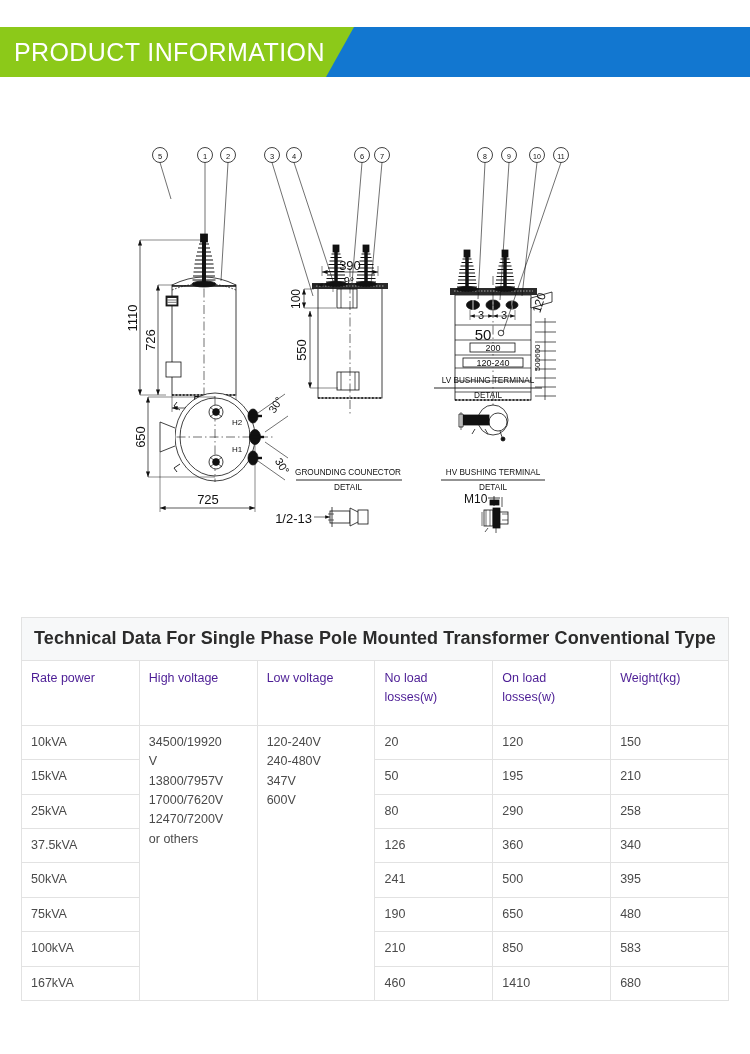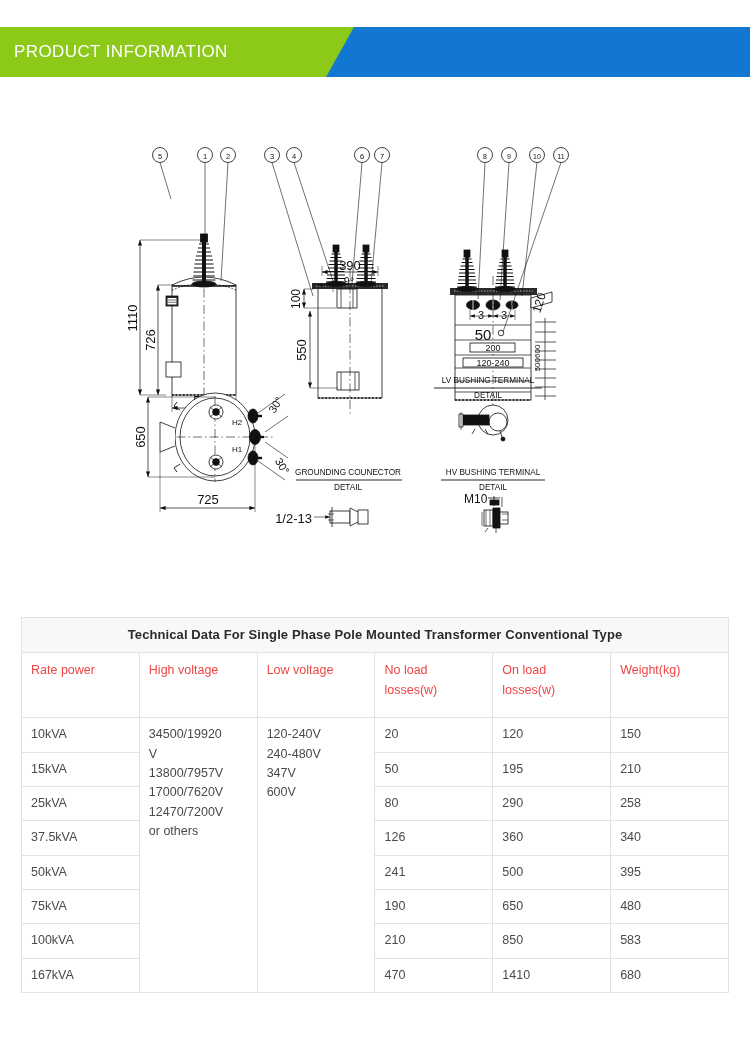--- a/index.html
+++ b/index.html
@@ -41,21 +41,21 @@
     height: 50px;
     background: #8cc919;
     clip-path: polygon(0 0, 354px 0, 326px 50px, 0 50px);
   }
   .banner-title {
     position: absolute;
     left: 14px;
     top: 0;
     height: 50px;
     line-height: 50px;
-    font-size: 17px;
+    font-size: 25px;
     letter-spacing: 0.4px;
     color: #ffffff;
     white-space: nowrap;
   }
 
   
   .drawing {
     position: absolute;
     left: 0;
     top: 100px;
@@ -84,27 +84,27 @@
     vertical-align: top;
     text-align: left;
     font-weight: normal;
     line-height: 1.55;
   }
   table.tech th.tech-title {
     background: #f7f8f9;
     text-align: center;
     font-weight: bold;
     color: #2b2b2b;
-    font-size: 13px;
+    font-size: 18px;
     padding: 7px 4px;
     letter-spacing: 0.1px;
   }
   table.tech tr.head-row td {
     height: 48px;
-    color: #ef4444;
+    color: #4c1d95;
   }
   table.tech tr.data-row td {
     height: 14px;
     padding-top: 7px;
     padding-bottom: 7px;
   }
   td.span-cell {
     vertical-align: middle;
     line-height: 1.7;
   }
@@ -491,19 +491,19 @@
         <td>480</td>
       </tr>
       <tr class="data-row">
         <td>100kVA</td>
         <td>210</td>
         <td>850</td>
         <td>583</td>
       </tr>
       <tr class="data-row">
         <td>167kVA</td>
-        <td>470</td>
+        <td>460</td>
         <td>1410</td>
         <td>680</td>
       </tr>
     </tbody>
   </table>
 </div>
 
 </body></html>

